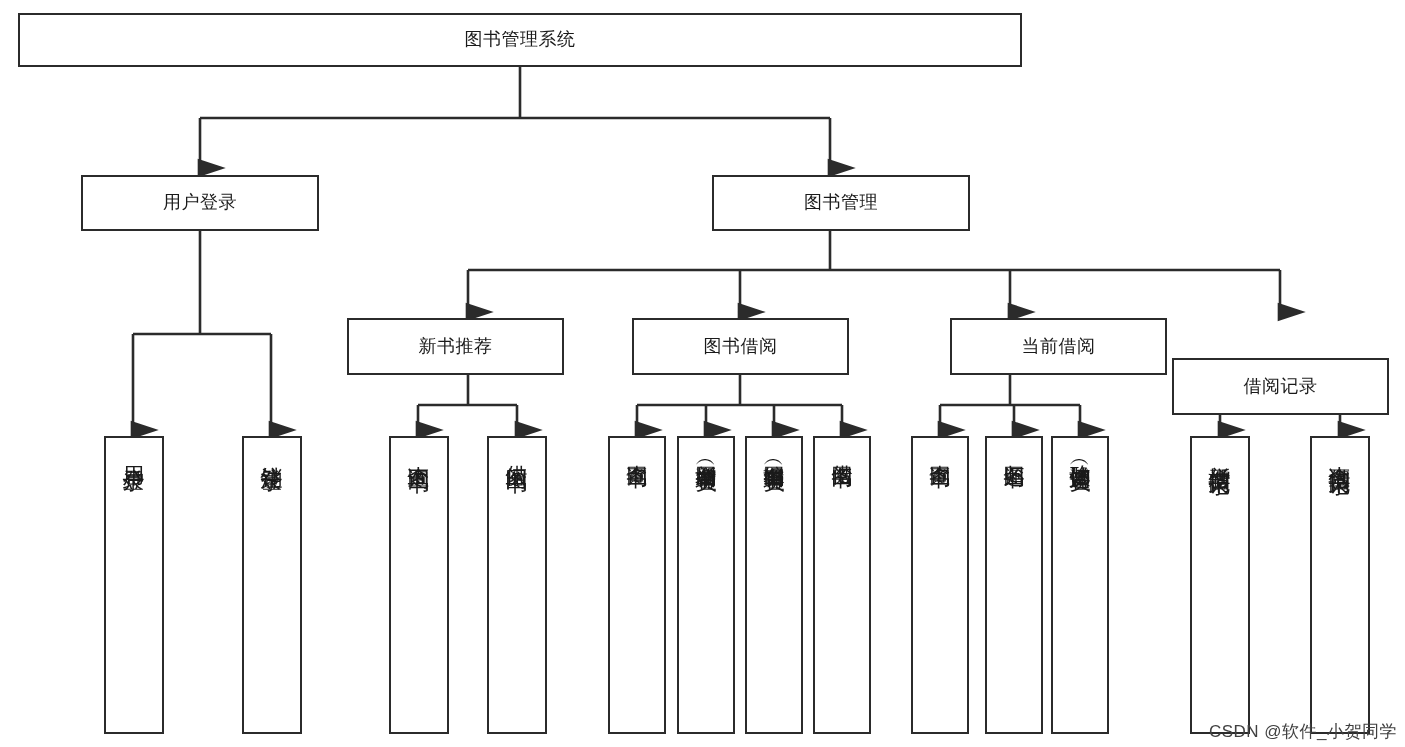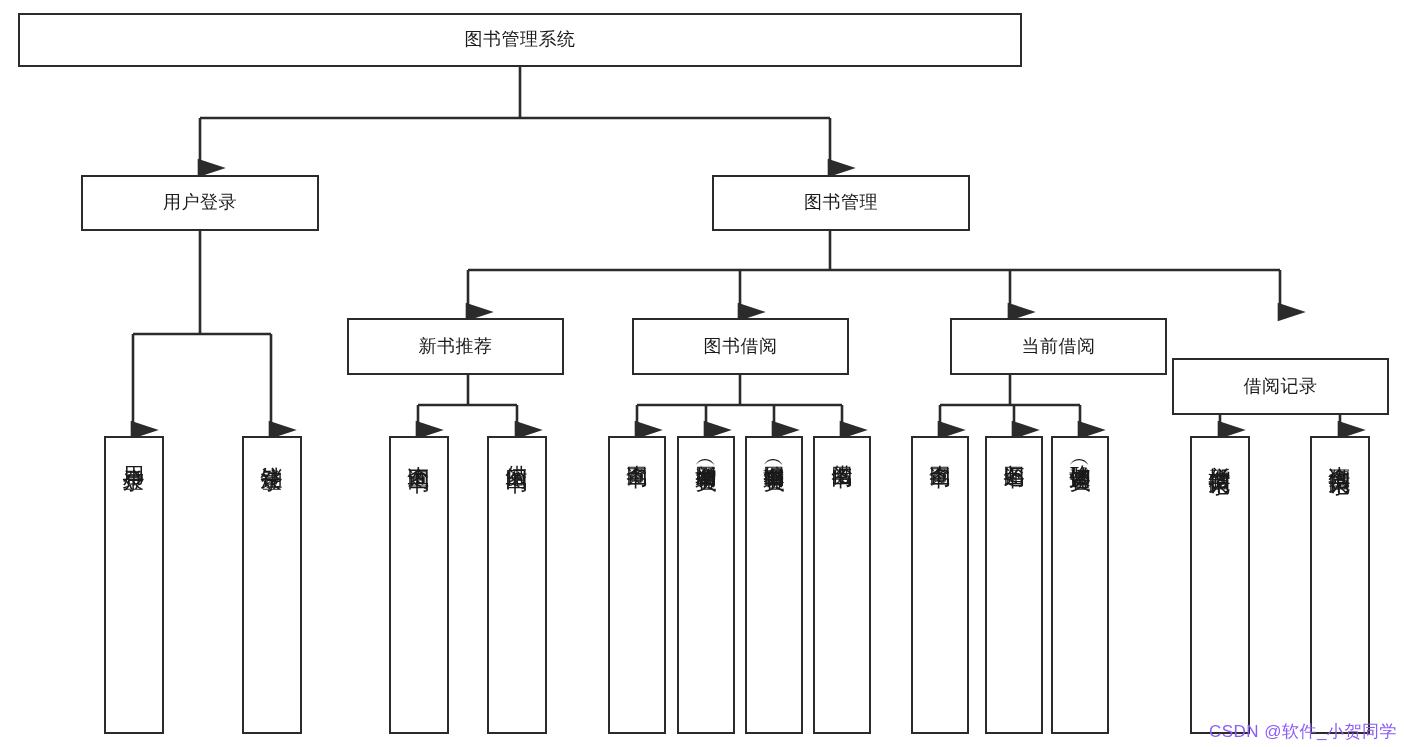--- a/index.html
+++ b/index.html
@@ -66,21 +66,21 @@
     fill: none;
   }
   .arrowhead {
     fill: #2b2b2b;
   }
   #watermark {
     position: absolute;
     right: 8px;
     bottom: 4px;
     font-size: 17px;
-    color: #8b5cf6;
+    color: #404040;
     white-space: nowrap;
     letter-spacing: 0.5px;
     margin-left: 36px;
   }
 </style>
 </head>
 <body>
 
 <div id="canvas">
 

